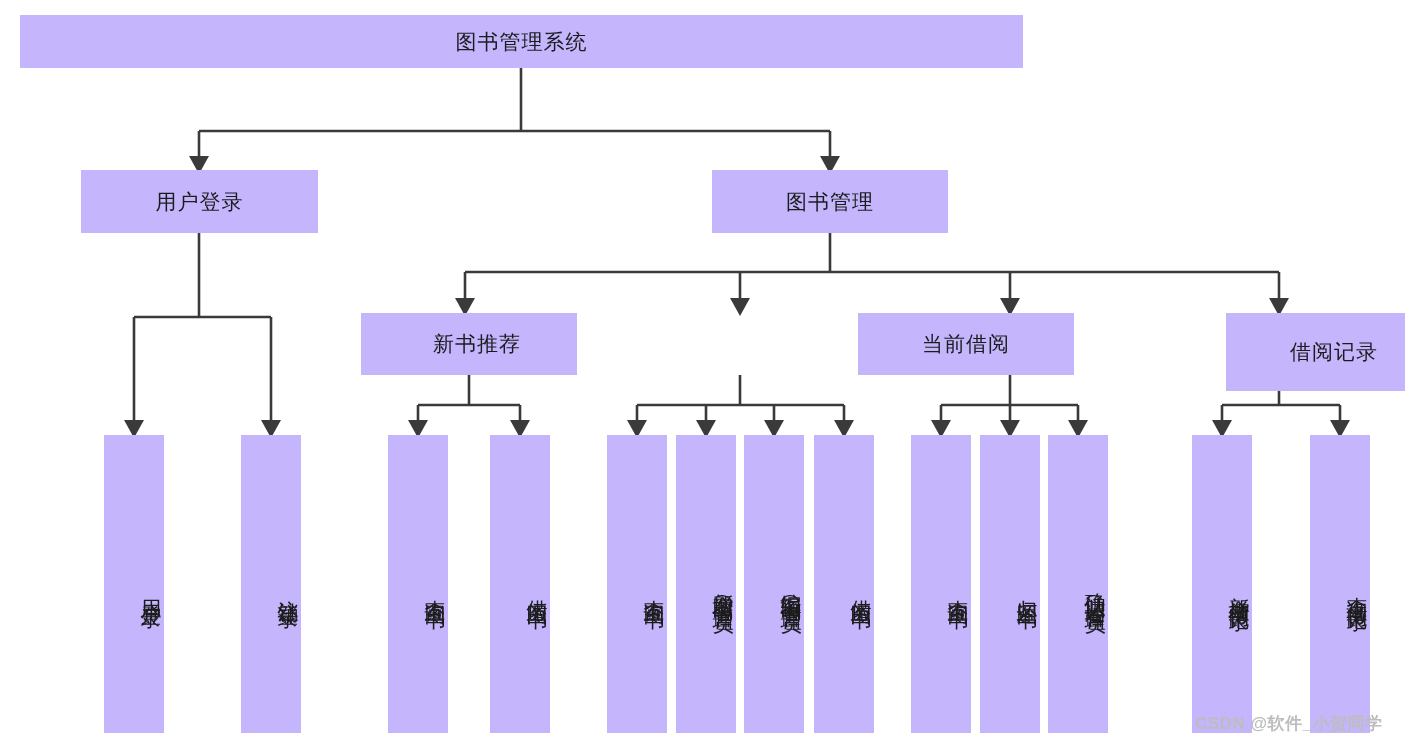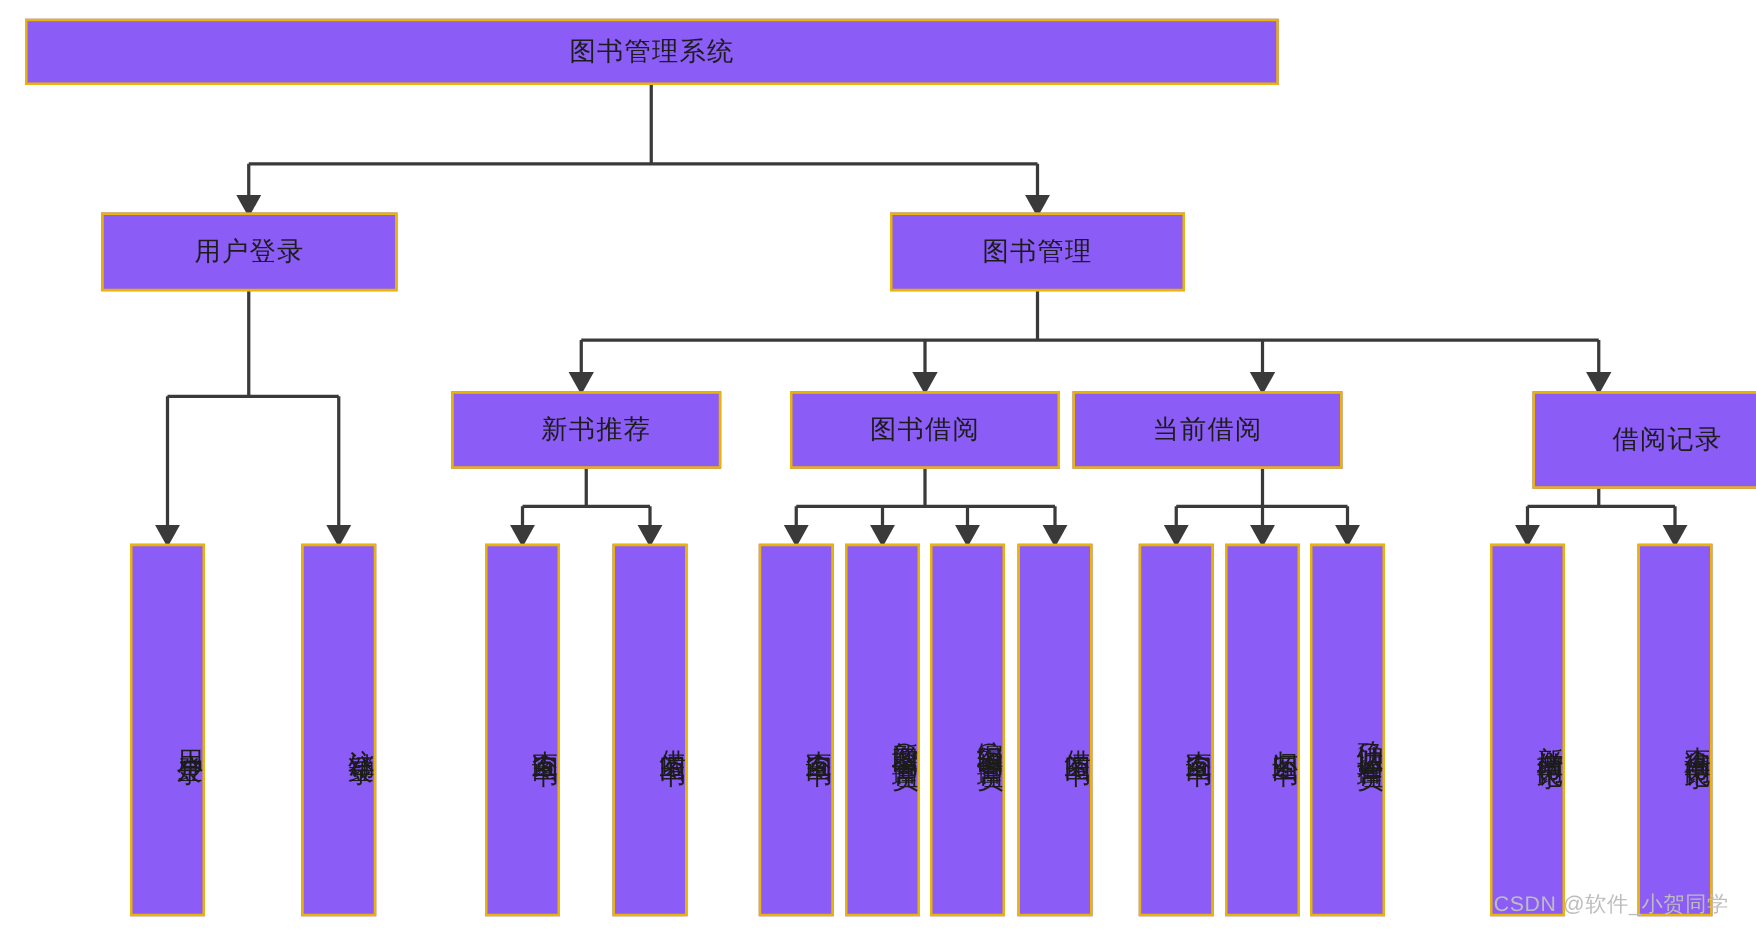--- a/index.html
+++ b/index.html
@@ -21,22 +21,22 @@
   #edges-layer {
     position: absolute;
     left: 0;
     top: 0;
     width: 1405px;
     height: 747px;
   }
   .node {
     position: absolute;
     box-sizing: border-box;
-    border: 2px solid #eab308;
-    background: #8b5cf6;
+    border: 2px solid #c4b5fd;
+    background: #c4b5fd;
     display: flex;
     align-items: center;
     justify-content: center;
     color: #1c1c1c;
     z-index: 2;
   }
   .node-h {
     font-size: 21px;
     letter-spacing: 1px;
     line-height: 1.2;
@@ -67,20 +67,21 @@
   .watermark {
     position: absolute;
     left: 1195px;
     top: 712px;
     font-size: 17px;
     color: #bdbdbd;
     letter-spacing: 0.5px;
     white-space: nowrap;
     z-index: 5;
     font-family: "Liberation Sans", "DejaVu Sans", sans-serif;
+    font-weight: bold;
   }
 </style>
 </head>
 <body>
 
 <div id="diagram-canvas">
 
   <svg id="edges-layer" width="1405" height="747" viewBox="0 0 1405 747" xmlns="http://www.w3.org/2000/svg">
     <defs>
       <marker id="arrowhead" markerWidth="9" markerHeight="9" refX="3.2" refY="4.5" orient="auto" markerUnits="strokeWidth">
@@ -154,23 +155,20 @@
   <div class="node node-h" style="left:81px; top:170px; width:237px; height:63px;">
     <span class="label">用户登录</span>
   </div>
   <div class="node node-h" style="left:712px; top:170px; width:236px; height:63px;text-align:right;">
     <span class="label">图书管理</span>
   </div>
 
   <div class="node node-h" style="left:361px; top:313px; width:216px; height:62px;padding-left:16px;">
     <span class="label">新书推荐</span>
   </div>
-  <div class="node node-h" style="left:632px; top:313px; width:216px; height:62px;">
-    <span class="label">图书借阅</span>
-  </div>
   <div class="node node-h" style="left:858px; top:313px; width:216px; height:62px;">
     <span class="label">当前借阅</span>
   </div>
   <div class="node node-h" style="left:1226px; top:313px; width:216px; height:78px;">
     <span class="label">借阅记录</span>
   </div>
 
   <div class="node node-v" style="left:104px; top:435px; width:60px; height:298px;">
     <span class="label">用户登录</span>
   </div>

